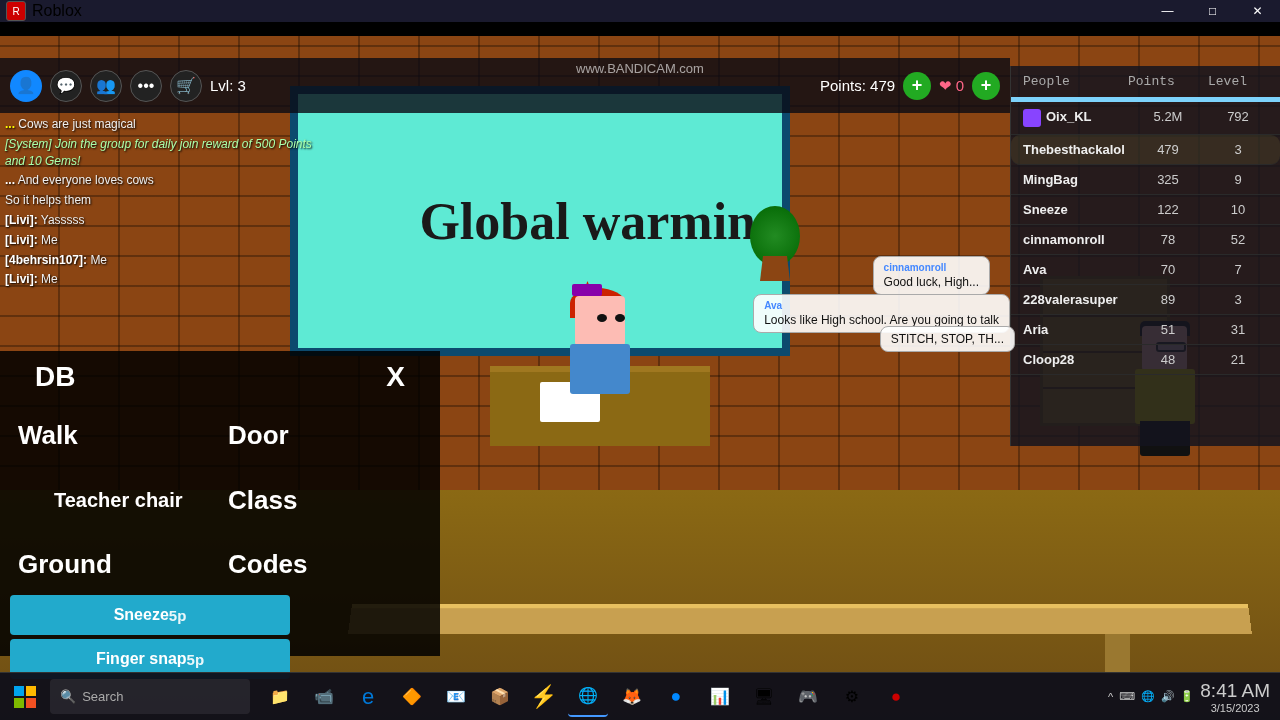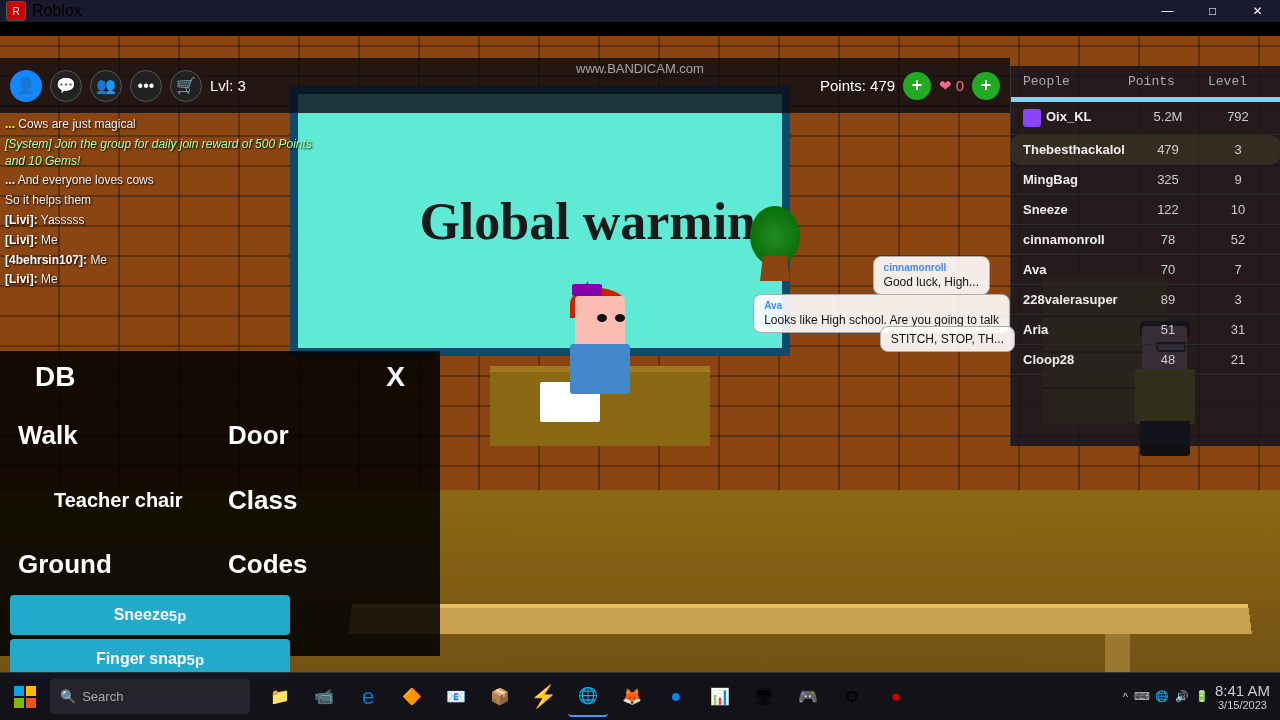--- a/index.html
+++ b/index.html
@@ -584,21 +584,21 @@
       display: flex;
       align-items: center;
       gap: 6px;
       padding: 0 10px;
       color: #ccc;
       font-size: 11px;
     }
     .tray-time {
       text-align: right;
     }
-    .tray-time .time { font-size: 15px; display: block; }
+    .tray-time .time { font-size: 19px; display: block; }
     .tray-time .date { font-size: 11px; display: block; text-align: center; }
 
     
     #plant {
       position: absolute;
       top: 220px;
       left: 760px;
       z-index: 5;
     }
     .plant-pot {

